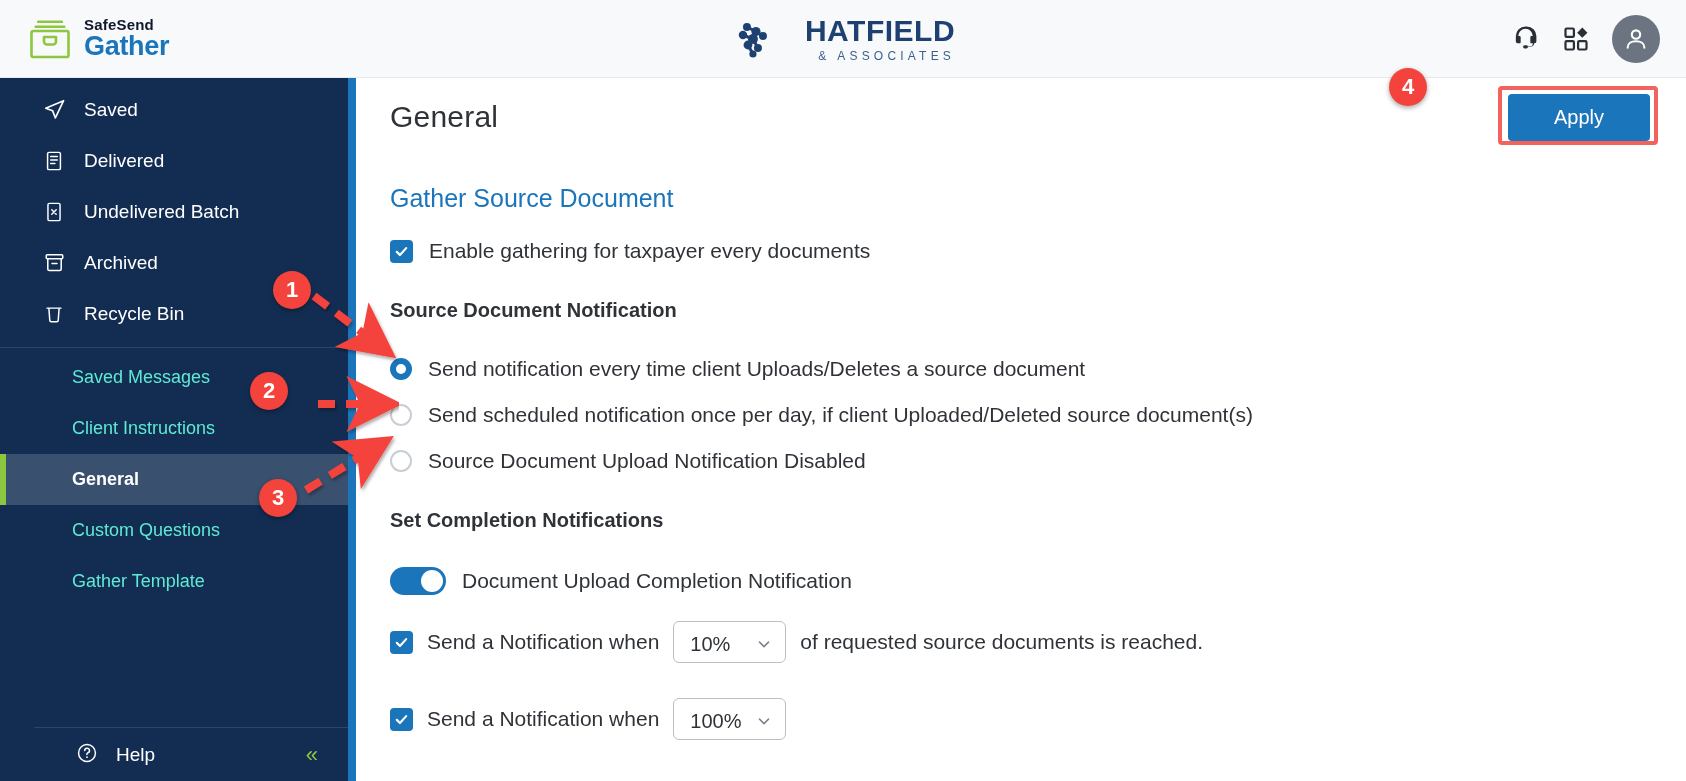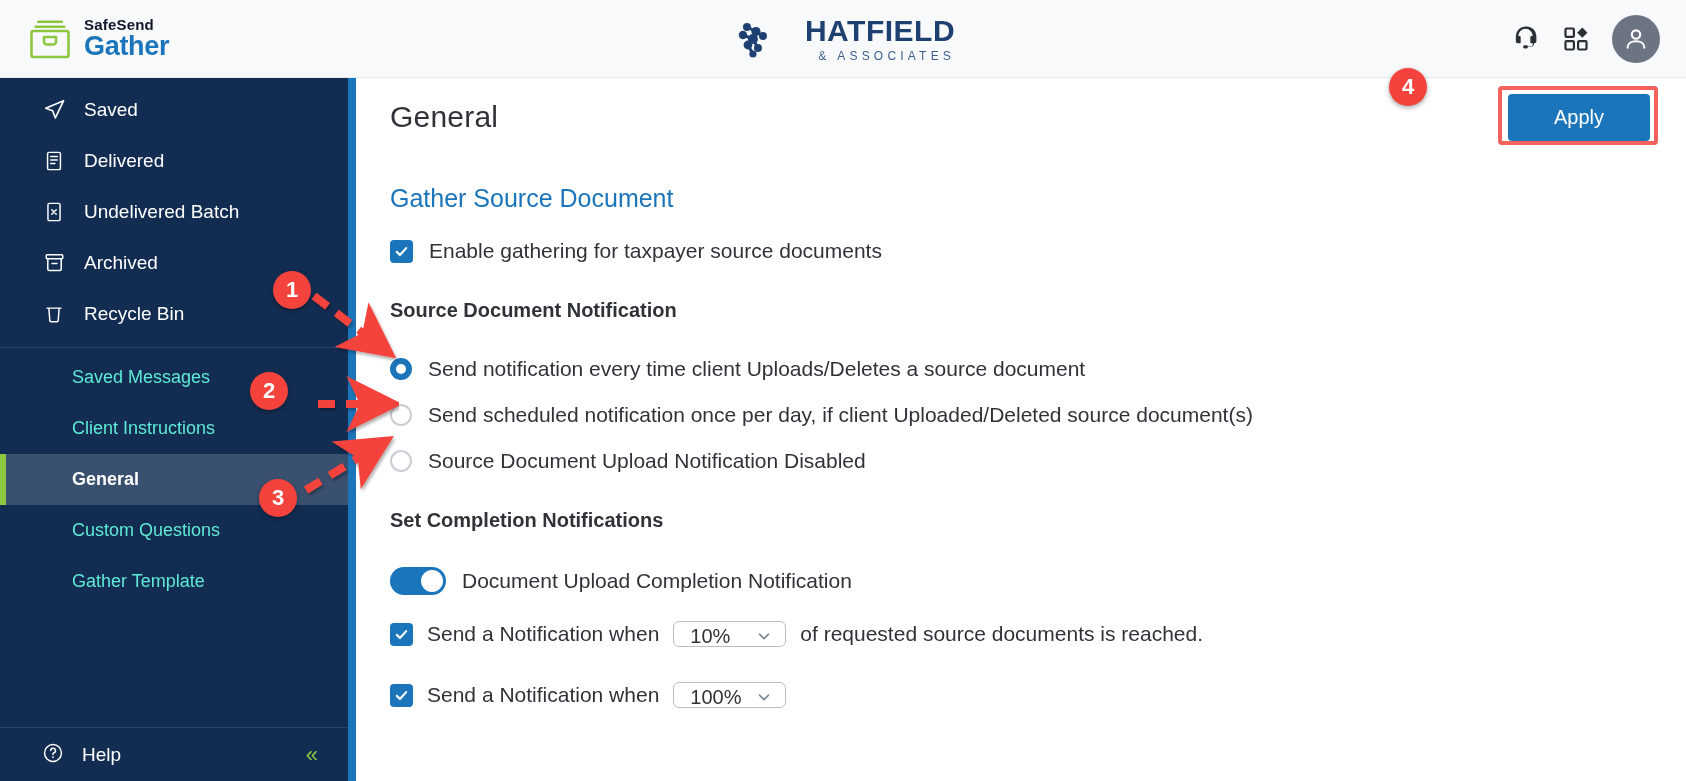--- a/index.html
+++ b/index.html
@@ -53,21 +53,21 @@
   .settings-label { font-size: 19px; margin-left: 18px; }
   .settings-chev { margin-left: auto; }
   .sub-item {
     height: 51px; display: flex; align-items: center; padding-left: 72px;
     font-size: 18px; color: #5eead4; cursor: pointer; position: relative;
   }
   .sub-item.active { background: #3a506f; font-weight: 700; color: #ffffff; }
   .sub-item.active::before {
     content: ""; position: absolute; left: 0; top: 0; bottom: 0; width: 6px; background: #8dc63f;
   }
-  .sidebar-foot { margin-top: auto; }
+  .sidebar-foot { margin-top: auto; padding-left: 34px; }
   .help-row {
     display: flex; align-items: center; height: 54px; padding-left: 42px; padding-right: 30px;
     border-top: 1px solid #2c4467; cursor: pointer;
   }
   .help-label { font-size: 19px; margin-left: 18px; }
   .collapse { margin-left: auto; color: #8dc63f; font-size: 22px; line-height: 1; cursor: pointer; }
 
   
   .main { flex: 1; position: relative; background: #ffffff; min-width: 0; overflow: hidden; }
   .scrollrail { position: absolute; left: 0; top: 0; bottom: 0; width: 8px; background: #1b75bb; }
@@ -108,21 +108,21 @@
     width: 56px; height: 28px; border-radius: 14px; background: #1b75bb;
     position: relative; flex: 0 0 56px; cursor: pointer;
   }
   .toggle .knob {
     position: absolute; right: 3px; top: 3px; width: 22px; height: 22px;
     border-radius: 50%; background: #ffffff;
   }
 
   .select {
     display: inline-flex; align-items: center; justify-content: space-between;
-    min-width: 113px; height: 26px; border: 1px solid #b9bfc6; border-radius: 6px;
+    min-width: 113px; height: 42px; border: 1px solid #b9bfc6; border-radius: 6px;
     padding: 4px 12px 0 16px; background: #ffffff; cursor: pointer; gap: 14px;
   }
   .select-val { font-size: 20px; color: #2f3338; }
   .select-chev { color: #7a838d; display: flex; }
 
   .mt18 { margin-top: 22px; }
   .mt22 { margin-top: 35px; }
   .mt26 { margin-top: 26px; }
   .gap14 { gap: 14px; }
   .gap16 { gap: 16px; }
@@ -300,21 +300,21 @@
         <div class="apply-highlight"></div>
 
         <div class="section-head-blue">Gather Source Document</div>
 
         <div class="row gap16 mt26">
           <span class="cb">
             <svg width="15" height="15" viewBox="0 0 24 24" fill="none" stroke="#fff" stroke-width="3.4" stroke-linecap="round" stroke-linejoin="round">
               <path d="M4.5 12.6l5 5 10-11"></path>
             </svg>
           </span>
-          <span class="opt-label">Enable gathering for taxpayer source documents</span>
+          <span class="opt-label">Enable gathering for taxpayer every documents</span>
         </div>
 
         <div class="section-head-dark">Source Document Notification</div>
 
         <div class="row gap16 mt22">
           <span class="radio on"></span>
           <span class="opt-label">Send notification every time client Uploads/Deletes a source document</span>
         </div>
 
         <div class="row gap16 mt18">

